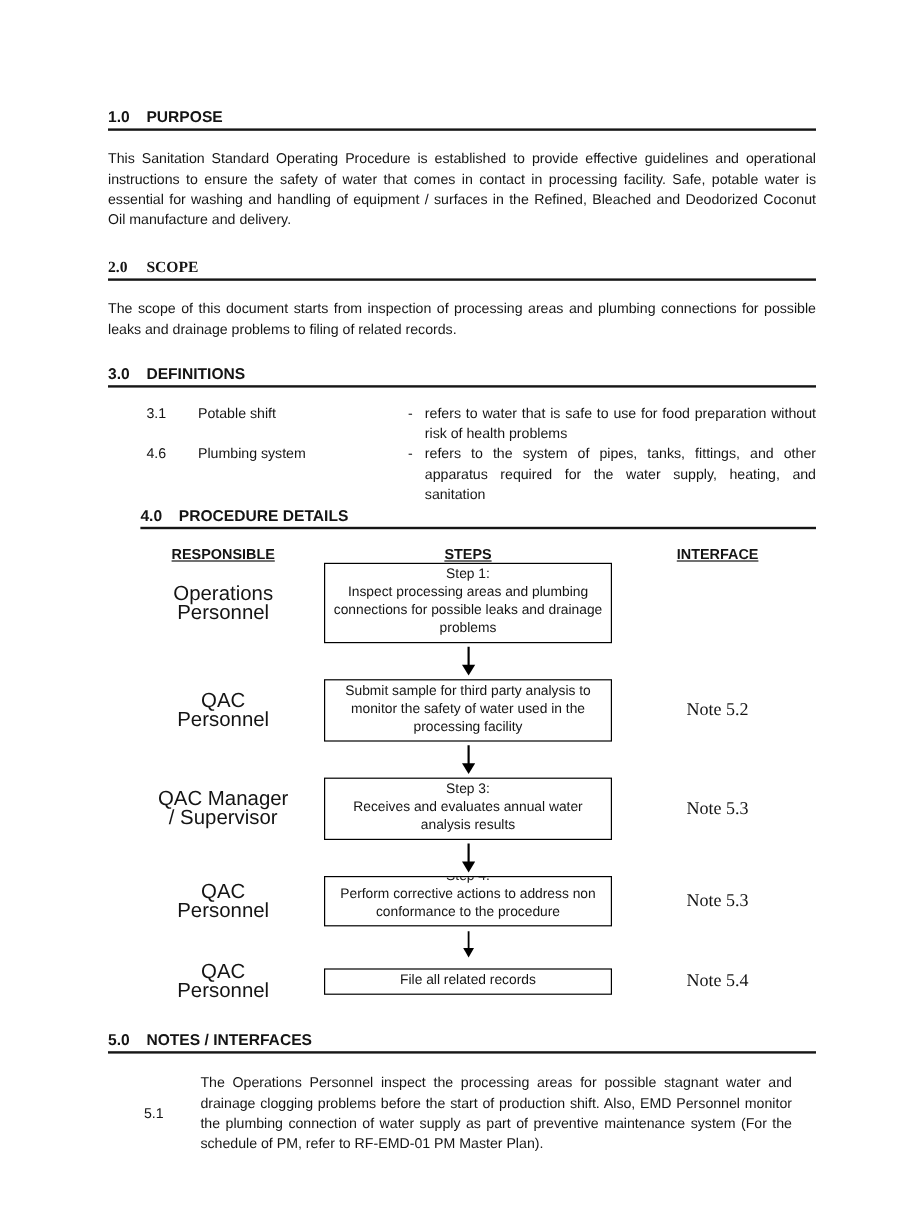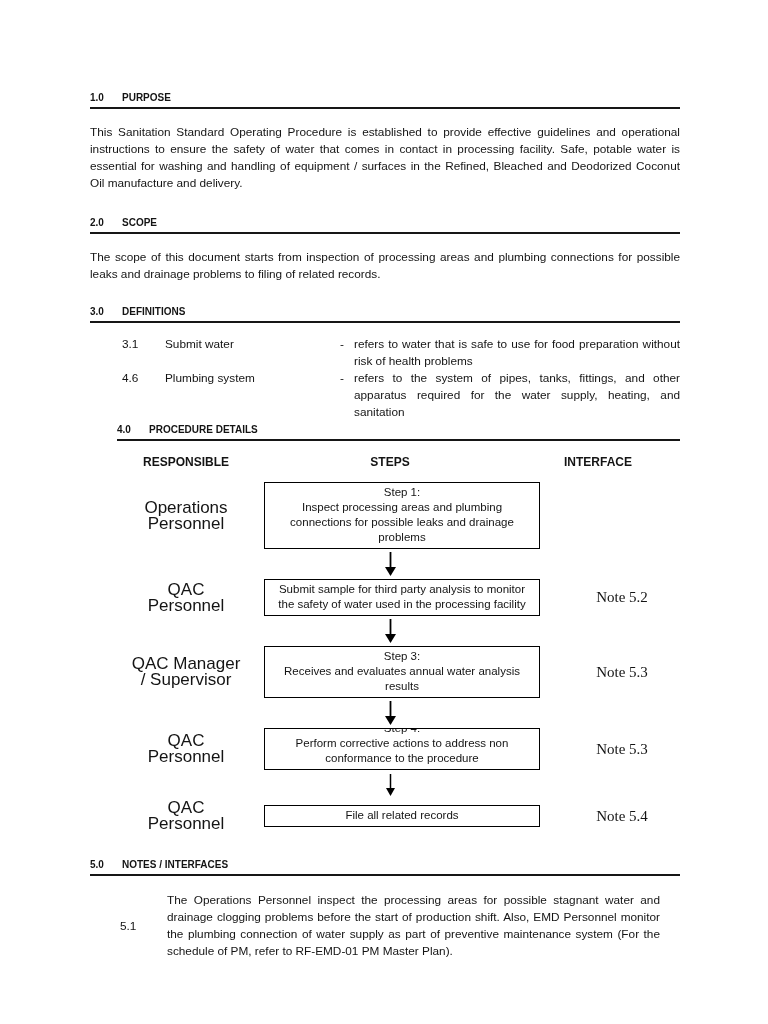--- a/index.html
+++ b/index.html
@@ -15,21 +15,21 @@
     overflow: hidden;
   }
 
   
   .sec-head {
     display: flex;
     align-items: baseline;
     border-bottom: 2px solid #161616;
     padding-bottom: 2px;
     font-weight: bold;
-    font-size: 10px;
+    font-size: 13px;
     line-height: 14px;
   }
   .sec-num { width: 32px; flex: 0 0 32px; }
   .sec-title { flex: 1; }
 
   
   .body-text {
     margin: 15px 0 0 0;
     font-size: 11.8px;
     line-height: 17px;
@@ -50,34 +50,34 @@
   .def-dash { flex: 0 0 14px; }
   .def-text { flex: 1; text-align: justify; }
 
   
   .flowchart { margin-top: 14px; }
   .flow-row { display: flex; align-items: center; }
   .col-resp  { flex: 0 0 174px; box-sizing: border-box; padding-left: 18px; display: flex; justify-content: center; }
   .col-steps { flex: 0 0 252px; display: flex; justify-content: center; }
   .col-iface { flex: 0 0 164px; display: flex; justify-content: center; }
 
-  .flow-headers { margin-bottom: 13px; font-weight: bold; font-size: 12px; }
+  .flow-headers { font-weight: bold; font-size: 12px; text-decoration: underline; }
   .flow-headers .col-resp, .flow-headers .col-steps, .flow-headers .col-iface { align-items: center; }
 
   .resp-label {
     font-size: 17px;
     line-height: 16px;
     text-align: center;
     max-width: 118px;
   }
   .iface-label { font-size: 15px; text-align: center; font-family: Liberation Serif, serif; }
 
   .step-box {
     box-sizing: border-box;
-    width: 276px;
+    width: 240px;
     border: 1.5px solid #000;
     padding: 2px 7px 3px 7px;
     font-size: 11.5px;
     line-height: 15px;
     text-align: center;
     overflow: hidden;
     background: #fff;
   }
   .step-box.clipped { padding-top: 0; }
   .step-box.clipped .step-title { margin-top: -8px; }
@@ -91,21 +91,21 @@
   .note-row {
     display: flex;
     align-items: center;
     font-size: 11.8px;
     line-height: 17px;
     margin-left: 30px;
   }
   .note-num  { flex: 0 0 47px; }
   .note-text { flex: 1; text-align: justify; padding-right: 20px; }
 
-  .mt-sec2 { margin-top: 24px; }
+  .mt-sec2 { margin-top: 24px; font-family: Liberation Serif, serif; }
   .mt-sec3 { margin-top: 22px; }
   .mt-sec4 { margin-top: 2px; margin-left: 27px; }
   .mt-sec5 { margin-top: 26px; }
 </style>
 </head>
 <body>
 
 <div class="page">
 
   <div class="sec-head">
@@ -120,21 +120,21 @@
   </div>
   <p class="body-text">The scope of this document starts from inspection of processing areas and plumbing connections for possible leaks and drainage problems to filing of related records.</p>
 
   <div class="sec-head mt-sec3">
     <span class="sec-num">3.0</span>
     <span class="sec-title">DEFINITIONS</span>
   </div>
   <div class="def-block">
     <div class="def-row">
       <span class="def-num">3.1</span>
-      <span class="def-term">Submit water</span>
+      <span class="def-term">Potable shift</span>
       <span class="def-dash">-</span>
       <span class="def-text">refers to water that is safe to use for food preparation without risk of health problems</span>
     </div>
     <div class="def-row">
       <span class="def-num">4.6</span>
       <span class="def-term">Plumbing system</span>
       <span class="def-dash">-</span>
       <span class="def-text">refers to the system of pipes, tanks, fittings, and other apparatus required for the water supply, heating, and sanitation</span>
     </div>
   </div>

